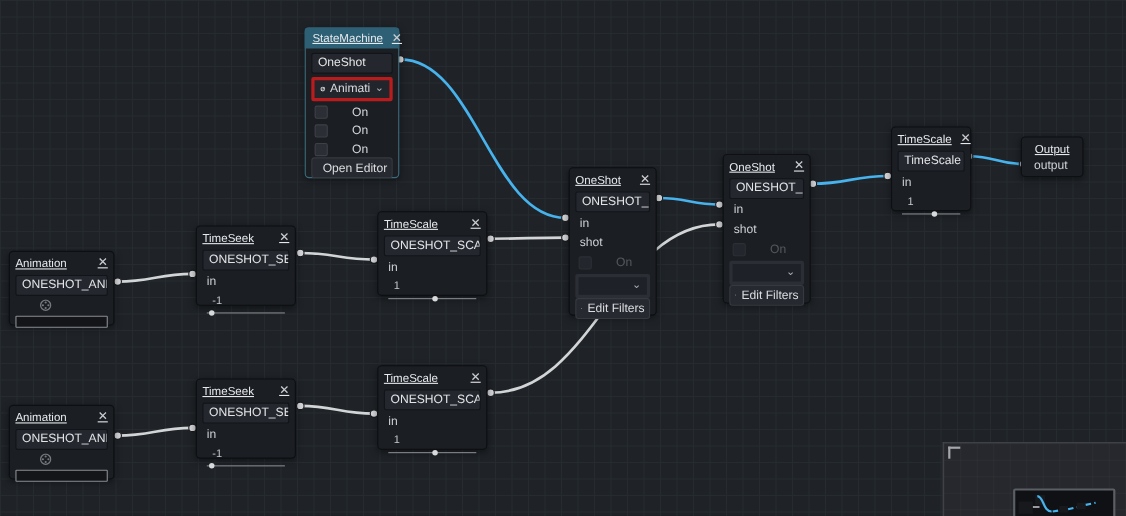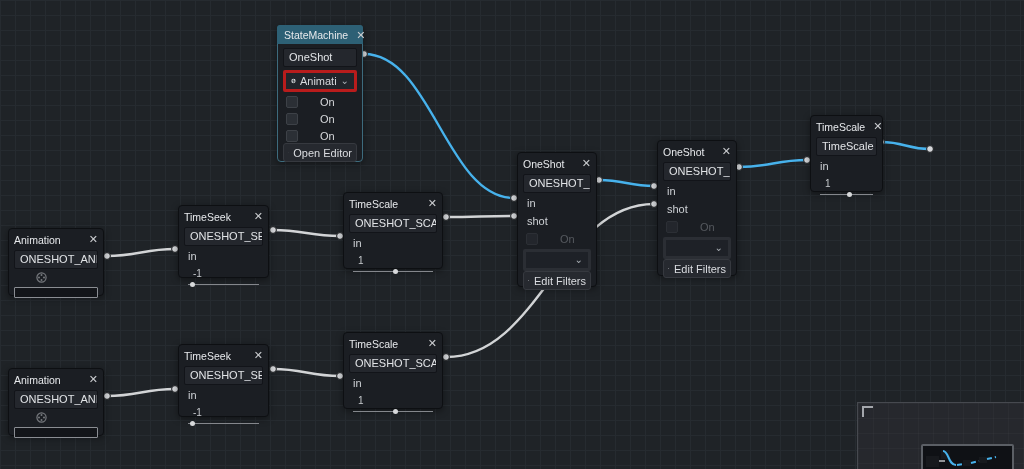--- a/index.html
+++ b/index.html
@@ -16,21 +16,21 @@
   .node{
     position:absolute;z-index:2;box-sizing:border-box;
     background:#1b1e23;border:1px solid #0d0f12;border-radius:4px;
     color:#d6d8db;font-size:11px;
     padding:0 5px 5px;box-shadow:0 2px 7px rgba(0,0,0,.4);
     display:flex;flex-direction:column;
   }
   .node-header{
     display:flex;align-items:center;justify-content:space-between;
     height:17px;margin:0 -2px;padding:2px 2px 0;color:#e7e9ec;
-    font-size:10.5px;white-space:nowrap;flex:0 0 auto;
+    font-size:10.5px;white-space:nowrap;flex:0 0 auto;text-decoration:underline;
   }
   .sm .node-header{
     background:#2d6075;margin:-1px -6px 2px;padding:1px 7px 0;height:18px;
     border-radius:3px 3px 0 0;
   }
   .sm{border-color:#3d6b7d;}
   .close{color:#cbcdd0;font-size:11px;line-height:1;margin-left:8px;cursor:pointer;}
   .field{
     background:#24272d;border:1px solid #121419;border-radius:2px;
     height:15px;line-height:15px;padding:1px 5px;margin-top:2px;
@@ -250,20 +250,26 @@
     </div>
     <div class="field">TimeScale</div>
     <div class="row-label">in</div>
     <div class="value-row">1</div>
     <div class="slider">
         <div class="track"></div>
         <div class="handle" style="left:50%;"></div>
       </div>
   </div>
 
+  <div class="node" style="left:928px;top:124px;width:57px;height:37px;">
+    <div class="node-header out-title">
+      <span>Output</span>
+    </div>
+    <div class="row-label" style="margin-top:0;padding-left:6px;">output</div>
+  </div>
 
   <div class="node" style="left:8px;top:368px;width:96px;height:68px;">
     <div class="node-header">
       <span>Animation</span>
       <span class="close">✕</span>
     </div>
     <div class="field">ONESHOT_ANIM_2</div>
     <div class="icon-row">
       <svg width="11" height="11" viewBox="0 0 11 11" class="dim">
           <circle cx="5.5" cy="5.5" r="4.6" fill="none" stroke="#cfd2d6" stroke-width="1.2"></circle>

